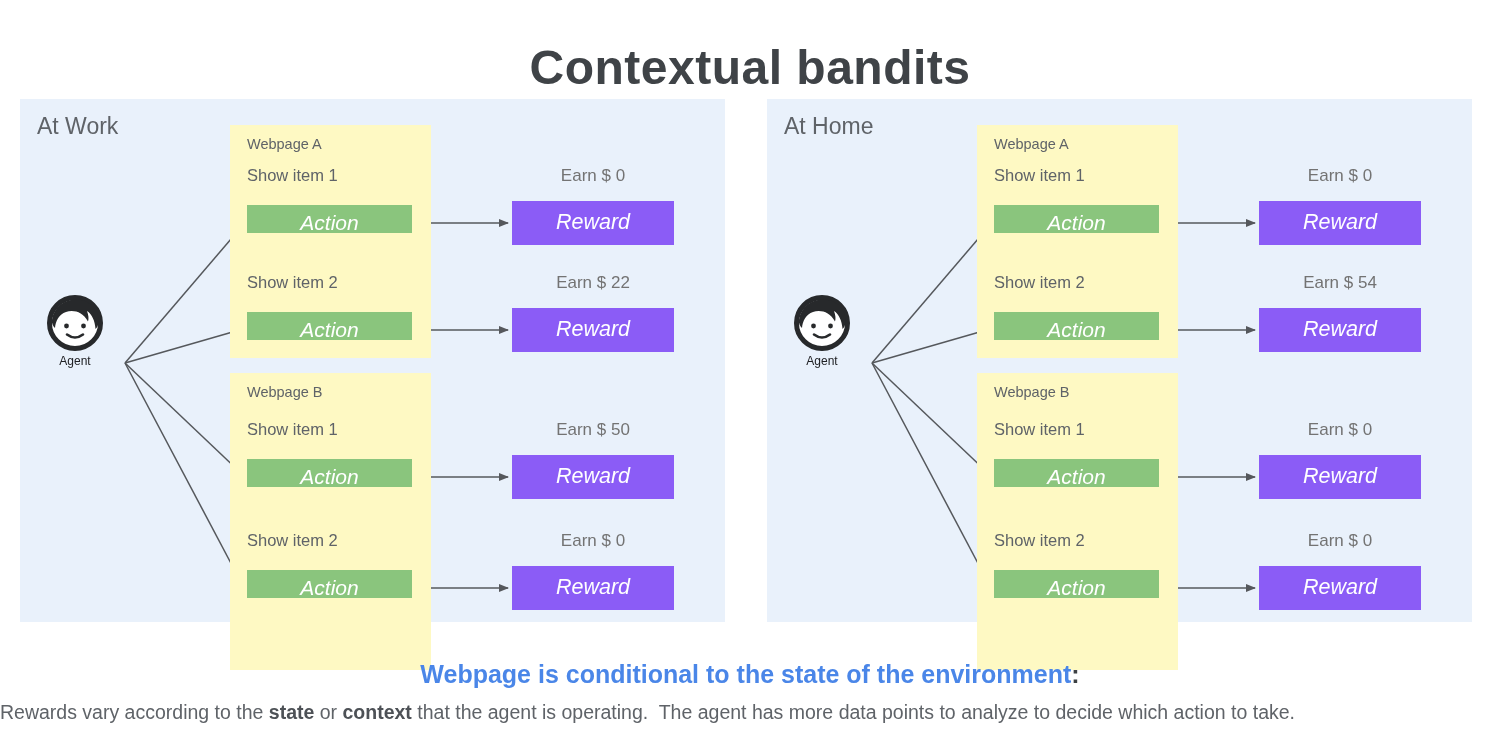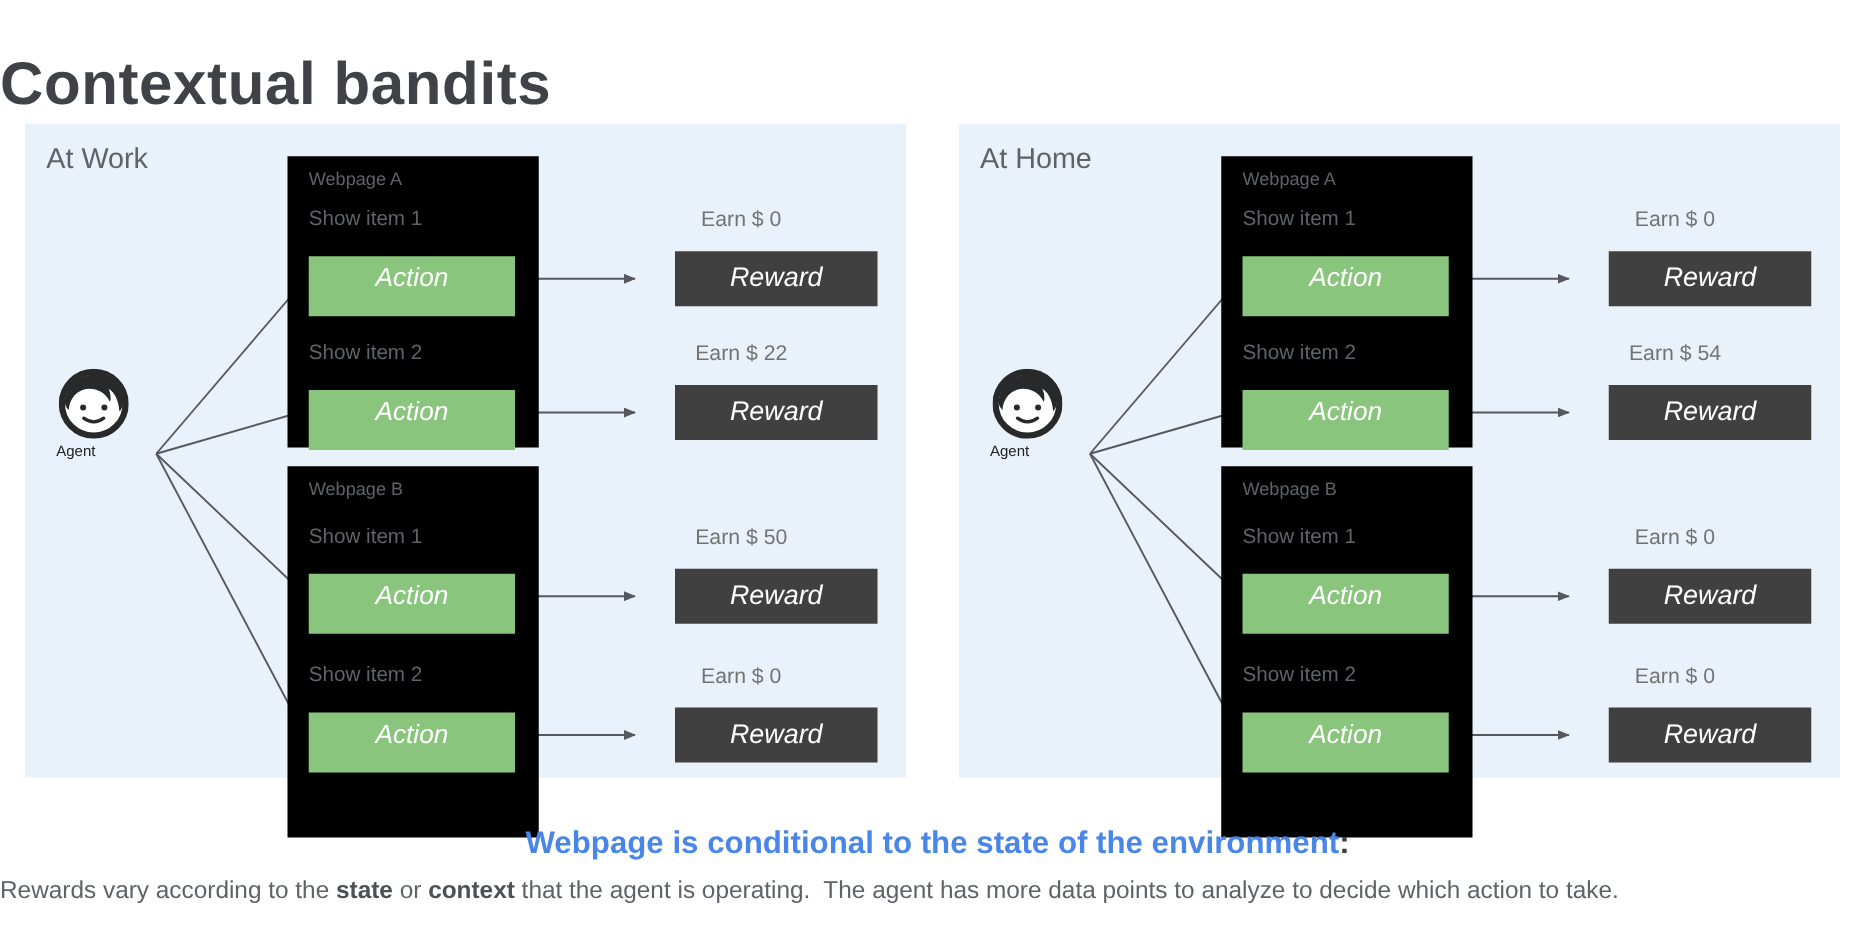--- a/index.html
+++ b/index.html
@@ -1,57 +1,56 @@
 <!DOCTYPE html>
 <html><head>
 <meta charset="utf-8">
 <style>
   html,body{margin:0;padding:0;}
   body{
     width:1500px;height:746px;position:relative;background:#ffffff;
     font-family:"Liberation Sans", sans-serif;overflow:hidden;
   }
   .main-title{
-    position:absolute;top:8px;left:0;width:1500px;text-align:left;
+    position:absolute;top:8px;left:0;width:1500px;text-align:center;
     font-size:48px;font-weight:700;color:#3f4347;letter-spacing:0.5px;
   }
   .panel{
     position:absolute;top:99px;width:705px;height:523px;background:#e9f1fb;
   }
   #panel-work{left:20px;}
   #panel-home{left:767px;}
   .arrows{position:absolute;left:0;top:0;width:705px;height:523px;pointer-events:none;}
   .panel-title{
     position:absolute;left:17px;top:14px;font-size:23px;color:#5f6368;
   }
-  .agent{position:absolute;left:25px;top:196px;width:60px;text-align:left;}
+  .agent{position:absolute;left:25px;top:196px;width:60px;text-align:center;}
   .agent-face{display:block;margin:0 auto;width:56px;height:56px;}
   .agent-label{margin-top:3px;font-size:12px;color:#202124;}
-  .webbox{position:absolute;left:210px;width:201px;background:#000000;}
+  .webbox{position:absolute;left:210px;width:201px;background:#fef9c3;}
   .webbox.boxA{top:26px;height:233px;}
   .webbox.boxB{top:274px;height:297px;}
   .webbox-title{position:absolute;left:17px;top:11px;font-size:14.5px;color:#5f6368;}
   .show-label{
     position:absolute;left:227px;width:165px;height:20px;line-height:20px;
     font-size:16.5px;color:#5f6368;
   }
   .earn-label{
     position:absolute;left:492px;width:162px;height:20px;line-height:20px;
     text-align:center;font-size:17px;color:#737373;
   }
   .action{
-    position:absolute;left:227px;width:165px;height:48px;line-height:35px;
+    position:absolute;left:227px;width:165px;height:28px;line-height:35px;
     background:#8ac57d;color:#ffffff;font-size:21px;font-style:italic;
     text-align:center;
   }
   .reward{
     position:absolute;left:492px;width:162px;height:44px;line-height:43px;
-    background:#404040;color:#ffffff;font-size:21.5px;font-style:italic;
+    background:#8b5cf6;color:#ffffff;font-size:21.5px;font-style:italic;
     text-align:center;
-    margin-left:28px;
   }
   .show-label.r1{top:66px}.show-label.r2{top:173px}.show-label.r3{top:320px}.show-label.r4{top:431px}
   .earn-label.r1{top:67px}.earn-label.r2{top:174px}.earn-label.r3{top:321px}.earn-label.r4{top:432px}
   .action.r1{top:106px}.action.r2{top:213px}.action.r3{top:360px}.action.r4{top:471px}
   .reward.r1{top:102px}.reward.r2{top:209px}.reward.r3{top:356px}.reward.r4{top:467px}
   .caption-heading{
     position:absolute;top:660px;left:0;width:1500px;text-align:center;
     font-size:25px;font-weight:700;
   }
   .caption-heading .blue{color:#4a86e8;}

